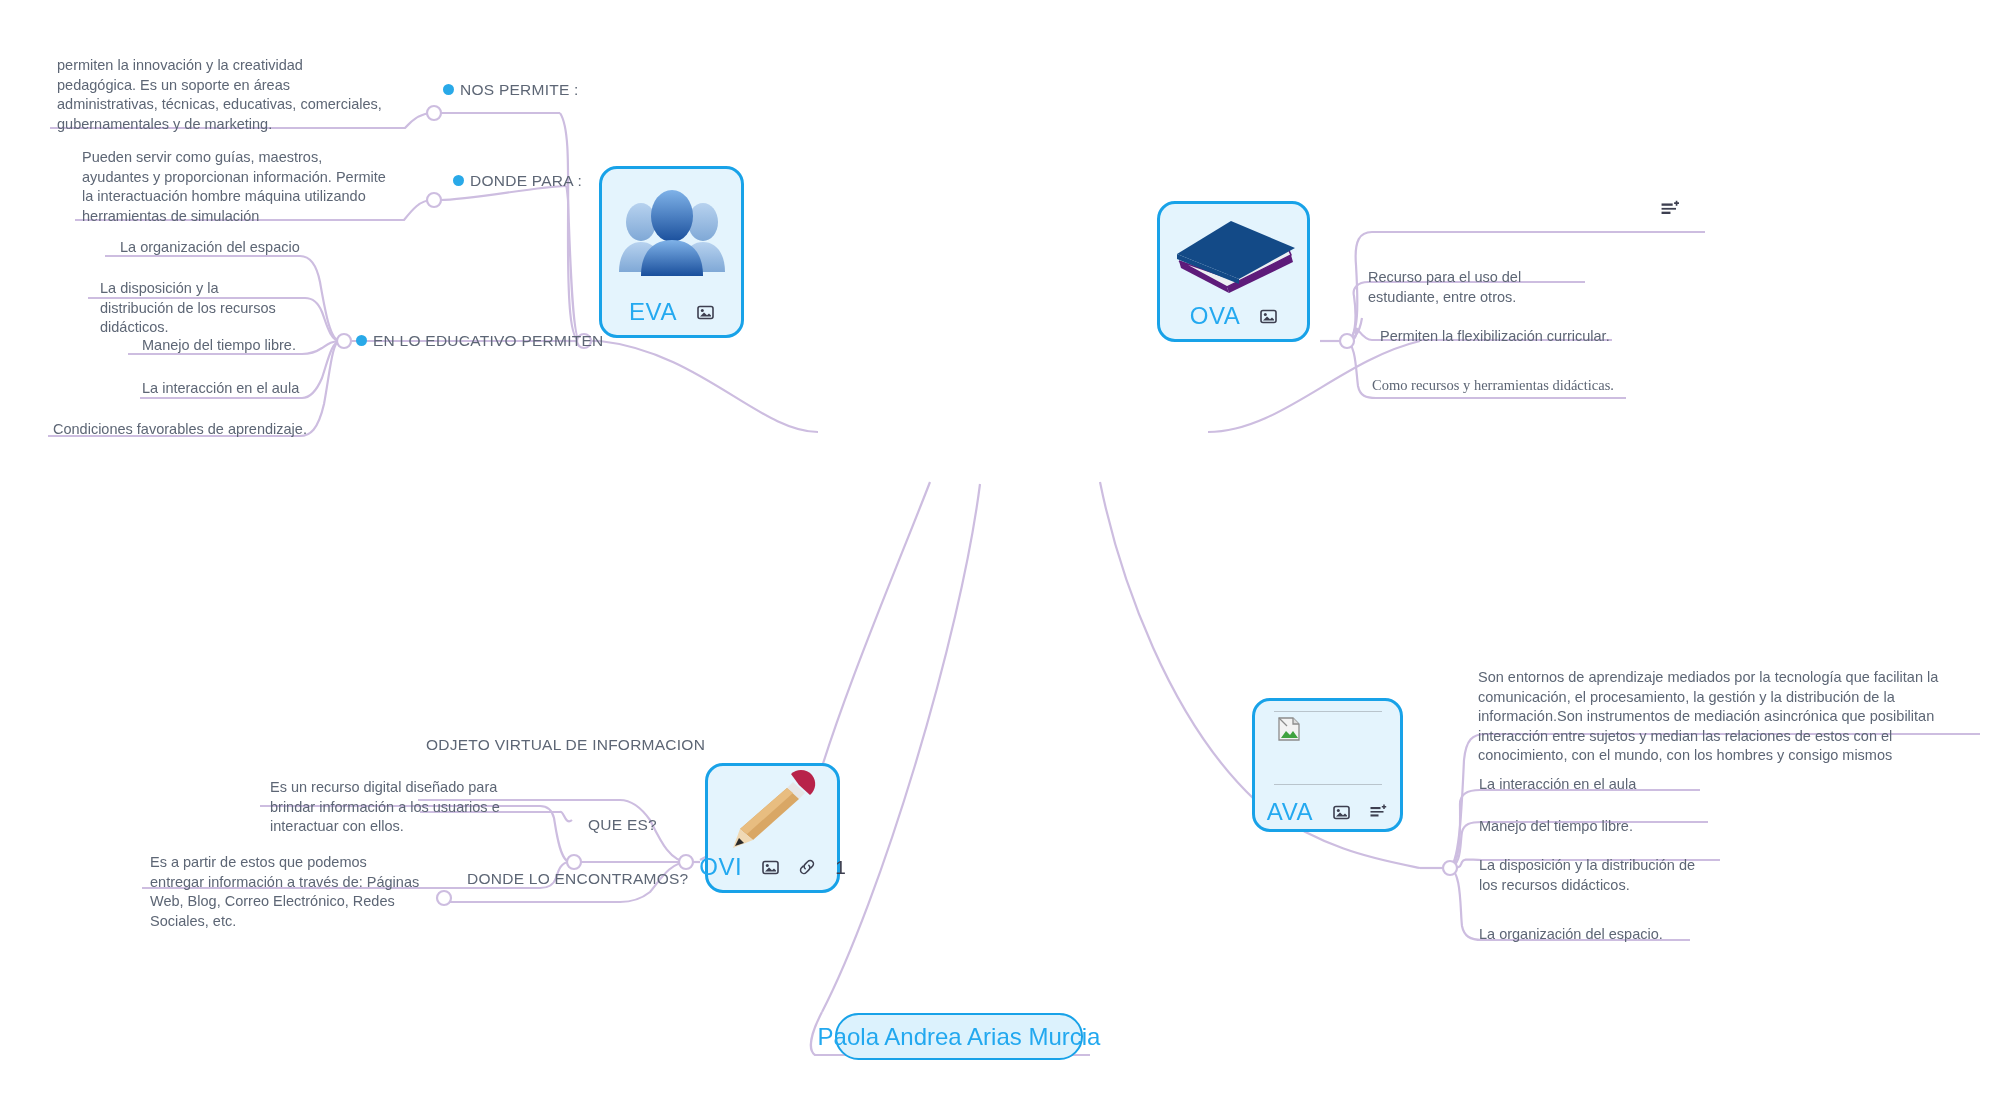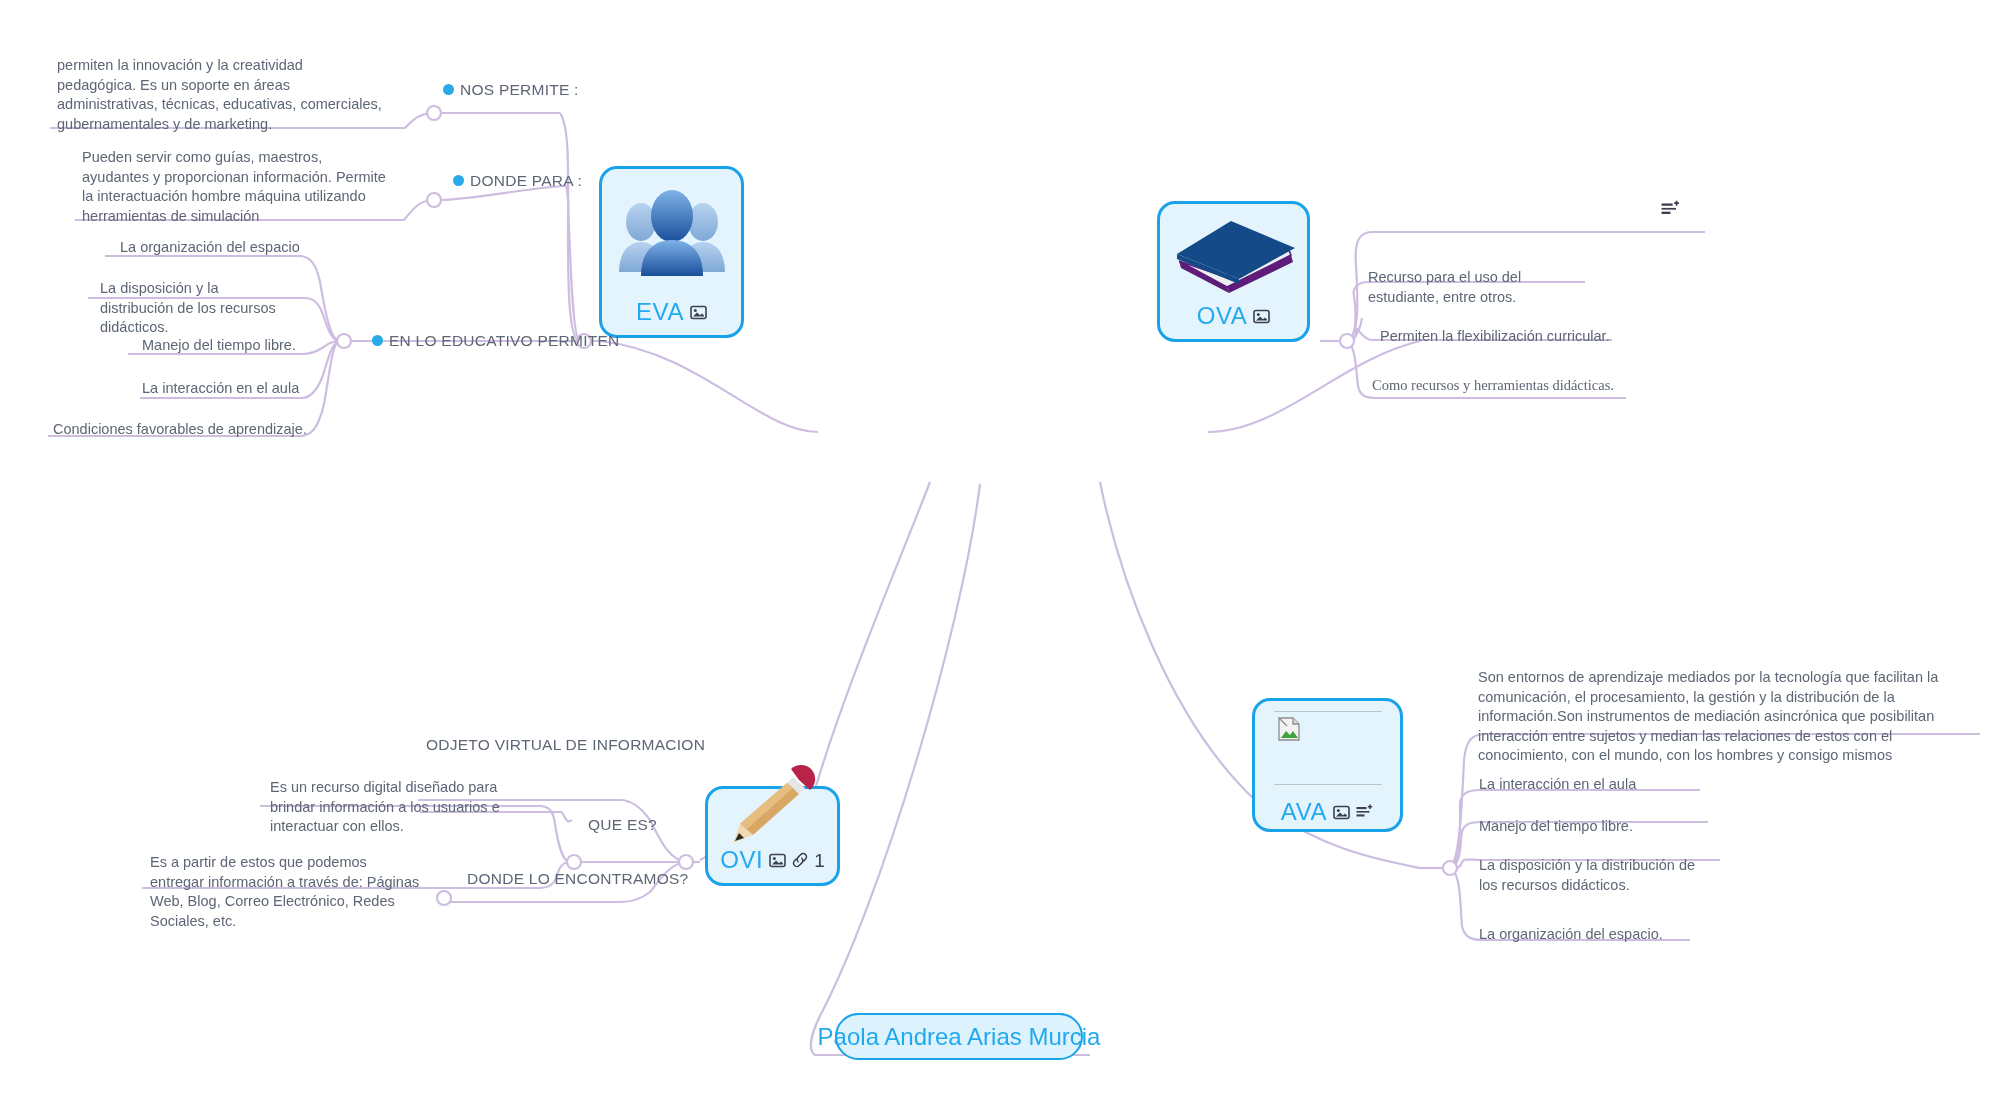--- a/index.html
+++ b/index.html
@@ -35,21 +35,21 @@
   .topic-art {
     flex: 1 1 auto;
     display: flex;
     align-items: center;
     justify-content: center;
     width: 100%;
   }
   .topic-footer {
     display: flex;
     align-items: center;
-    gap: 6px;
+    gap: 20px;
     height: 26px;
   }
   .topic-label {
     color: #24a9f0;
     font-size: 24px;
     letter-spacing: .6px;
     line-height: 26px;
     white-space: nowrap;
   }
   .mini-icon { display: inline-flex; align-items: center; }
@@ -280,21 +280,21 @@
       <span class="mini-icon">
         <svg width="17" height="17" viewBox="0 0 17 17" aria-hidden="true">
           <rect x="1" y="2.5" width="15" height="12" rx="2" fill="none" stroke="#3d3f50" stroke-width="1.6"></rect>
           <circle cx="5.3" cy="6.6" r="1.5" fill="#3d3f50"></circle>
           <path d="M3 12.4 L7 8.4 L10 11.2 L12 9.4 L14 11.6 L14 12.4 Z" fill="#3d3f50"></path>
         </svg>
       </span>
     </div>
   </div>
 
-  <div class="topic-node" id="ovi-node" style="left:705px; top:786px; width:135px; height:100px;">
+  <div class="topic-node" id="ovi-node" style="left:705px; top:763px; width:135px; height:130px;">
     <div class="topic-art">
       <svg class="pencil-svg" width="92" height="84" viewBox="0 0 92 84" aria-hidden="true">
 
         <path d="M64 6 C 70 0, 80 1, 85 7 C 90 13, 89 22, 83 27 L 72 17 Z" fill="#b8234a"></path>
 
         <path d="M66 14 L 78 25 L 72 31 L 60 20 Z" fill="#e6e6e6"></path>
 
         <path d="M60 20 L 72 31 L 26 72 L 13 61 Z" fill="#d9a765"></path>
         <path d="M60 20 L 66 25 L 20 66 L 13 61 Z" fill="#e8bd80"></path>
 
@@ -353,21 +353,21 @@
   </div>
 
   <div class="leaf caps" style="left:443px; top:80px;">
     <span class="bullet-dot"></span><span>NOS PERMITE :</span>
   </div>
 
   <div class="leaf caps" style="left:453px; top:171px;">
     <span class="bullet-dot"></span><span>DONDE PARA :</span>
   </div>
 
-  <div class="leaf caps" style="left:372px; top:331px;">
+  <div class="leaf caps" style="left:356px; top:331px;">
     <span class="bullet-dot"></span><span>EN LO EDUCATIVO PERMITEN</span>
   </div>
 
   <div class="leaf" style="left:57px; top:56px; width:325px;">permiten la innovación y la creatividad pedagógica. Es un soporte en áreas administrativas, técnicas, educativas, comerciales, gubernamentales y de marketing.</div>
 
   <div class="leaf" style="left:82px; top:148px; width:310px;">Pueden servir como guías, maestros, ayudantes y proporcionan información. Permite la interactuación hombre máquina utilizando herramientas de simulación</div>
 
   <div class="leaf" style="left:120px; top:238px; width:200px;">La organización del espacio</div>
   <div class="leaf" style="left:100px; top:279px; width:190px;">La disposición y la distribución de los recursos didácticos.</div>
   <div class="leaf" style="left:142px; top:336px; width:190px;">Manejo del tiempo libre.</div>

